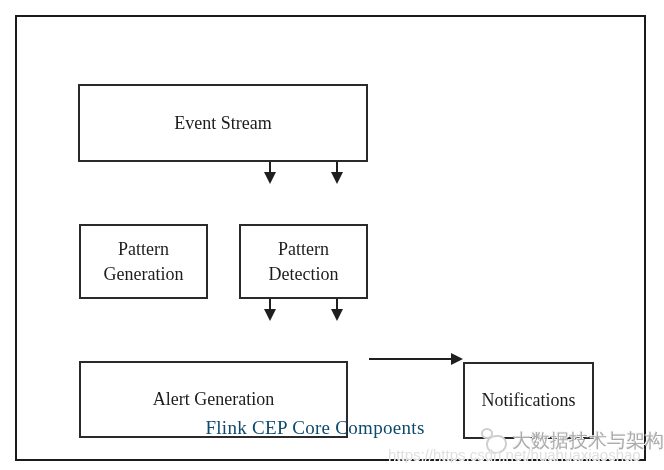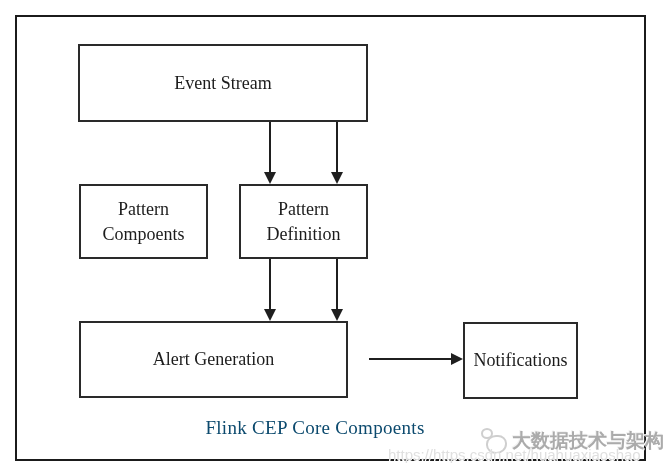--- a/index.html
+++ b/index.html
@@ -32,26 +32,27 @@
     box-sizing: border-box;
     background: #ffffff;
     display: flex;
     flex-direction: column;
     align-items: center;
     justify-content: center;
     text-align: center;
     font-size: 18px;
     line-height: 1.35;
     z-index: 3;
+    margin-top: 40px;
   }
   .node-event-stream   { left: 78px;  top: 44px;  width: 290px; height: 78px; }
   .node-pattern-definition { left: 79px;  top: 184px; width: 129px; height: 75px; }
   .node-pattern-detection  { left: 239px; top: 184px; width: 129px; height: 75px; }
   .node-alert-generation   { left: 79px;  top: 321px; width: 269px; height: 77px; }
-  .node-notifications      { left: 463px; top: 322px; width: 115px; height: 77px; }
+  .node-notifications      { left: 463px; top: 322px; width: 131px; height: 77px; }
 
   .arrow-down {
     position: absolute;
     width: 2px;
     background: #1f1f1f;
     z-index: 2;
   }
   .arrow-down::after {
     content: "";
     position: absolute;
@@ -133,21 +134,21 @@
     border-radius: 50% 45% 55% 50%;
     background: #ffffff;
     box-sizing: border-box;
   }
   .wm-brand {
     position: absolute;
     left: 512px;
     top: 428px;
     font-family: "Liberation Sans", sans-serif;
     font-size: 19px;
-    font-weight: bold;
+    font-weight: normal;
     color: #ababab;
     text-shadow: 1px 1px 0 #ffffff, -1px -1px 0 #f2f2f2;
     white-space: nowrap;
   }
   .wm-url {
     position: absolute;
     left: 388px;
     top: 446px;
     font-family: "Liberation Sans", sans-serif;
     font-size: 15px;
@@ -162,26 +163,26 @@
 <div class="page">
 
   <div class="frame"></div>
 
   <div class="node node-event-stream">
     <span>Event Stream</span>
   </div>
 
   <div class="node node-pattern-definition">
     <span>Pattern</span>
-    <span>Compoents</span>
+    <span>Generation</span>
   </div>
 
   <div class="node node-pattern-detection">
     <span>Pattern</span>
-    <span>Definition</span>
+    <span>Detection</span>
   </div>
 
   <div class="node node-alert-generation">
     <span>Alert Generation</span>
   </div>
 
   <div class="node node-notifications">
     <span>Notifications</span>
   </div>
 

